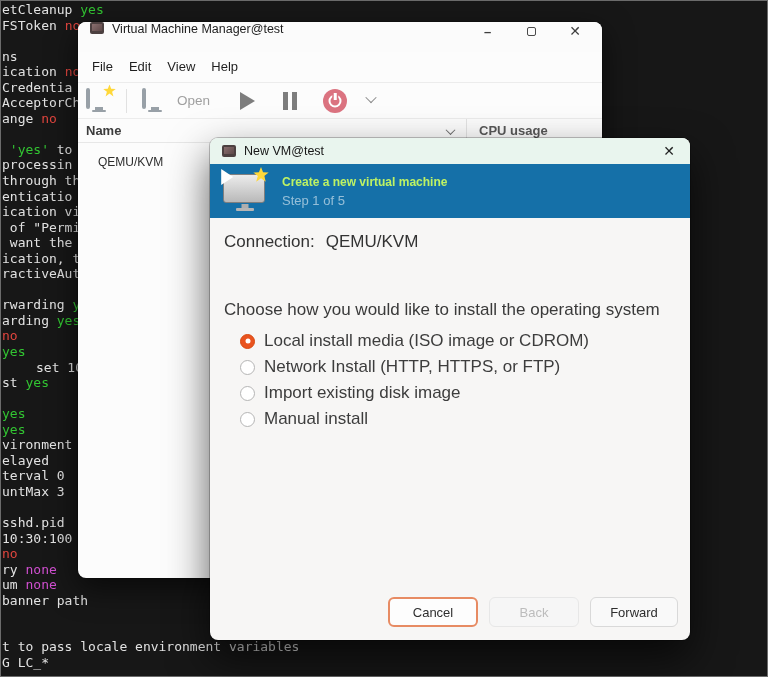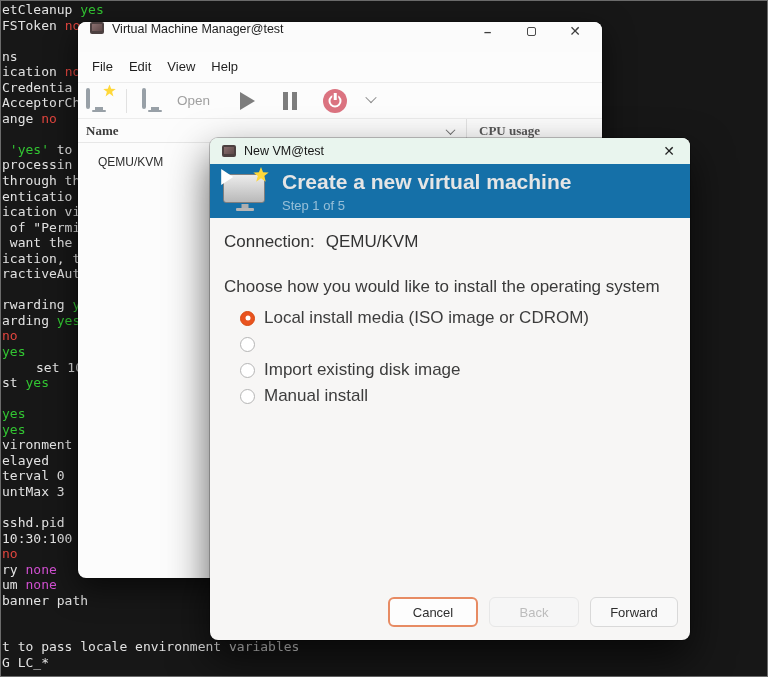--- a/index.html
+++ b/index.html
@@ -65,21 +65,21 @@
     content:""; position:absolute; left:50%; top:50%; transform:translate(-50%,-50%);
     width:9px; height:9px; border:2px solid #fff; border-radius:50%;
   }
   .power::after {
     content:""; position:absolute; left:50%; top:4px; transform:translateX(-50%);
     width:2.5px; height:7px; background:#fff; box-shadow:0 0 0 1.5px #db7380;
   }
   .chev { width:8px; height:8px; border-right:1.7px solid #8a8a8a; border-bottom:1.7px solid #8a8a8a; transform:rotate(45deg) translate(-1px,-1px); }
   .tb-chev { margin-left:20px; margin-top:-3px; }
 
-  .vmm-colhead { height:24px; display:flex; align-items:stretch; border-bottom:1px solid #e7e7e7; background:#fcfcfc;font-family:Liberation Serif, serif; }
+  .vmm-colhead { height:24px; display:flex; align-items:stretch; border-bottom:1px solid #e7e7e7; background:#fcfcfc; }
   .col-name { flex:1; display:flex; align-items:center; padding-left:8px; font-size:13px; font-weight:700; color:#3c3c3c; }
   .col-sort-chev { margin-left:auto; margin-right:12px; margin-top:2px; width:7px; height:7px; border-color:#6f6f6f; }
   .col-div { width:1px; background:#e3e3e3; }
   .col-cpu { width:135px; display:flex; align-items:center; padding-left:12px; font-size:13px; font-weight:700; color:#585858; }
   .vmm-list { padding:9px 0 0 20px; }
   .list-row { height:20px; font-size:12px; color:#2d2d2d; display:flex; align-items:center; }
 
   
   .dlg {
     position:absolute; left:210px; top:138px; width:480px; height:502px;
@@ -95,27 +95,27 @@
   .vmm-logo::after { content:""; position:absolute; inset:2px 2px 3px 2px; background:linear-gradient(135deg,#8a6f6f,#5d4848); }
 
   .dlg-banner { height:54px; background:#1570a8; display:flex; align-items:center; padding:0 12px; gap:14px; flex:none; }
   .bicon { position:relative; width:46px; height:40px; flex:none; }
   .bicon .bezel { position:absolute; left:1px; top:3px; width:42px; height:29px; background:linear-gradient(#ececec,#b9b9b9); border:1px solid #7f7f7f; border-radius:3px; padding:2px; }
   .bicon .bscreen { position:relative; width:100%; height:100%; background:linear-gradient(135deg,#515d6b,#2b333d); border-radius:1px; }
   .bicon .bplay { position:absolute; left:50%; top:50%; transform:translate(-40%,-50%); width:0; height:0; border-left:12px solid #fff; border-top:8px solid transparent; border-bottom:8px solid transparent; }
   .bicon .bstand { position:absolute; left:50%; transform:translateX(-50%); bottom:3px; width:7px; height:4px; background:#aeaeae; }
   .bicon .bbase { position:absolute; left:50%; transform:translateX(-50%); bottom:0; width:18px; height:3px; background:#b5b5b5; border-radius:1px; }
   .bicon .star5 { width:16px; height:16px; right:-1px; top:-4px; }
-  .banner-title { font-size:21px; font-weight:700; color:#e5e5e5; }
+  .banner-title { font-size:12px; font-weight:700; color:#bef264; }
   .banner-step { font-size:13px; color:rgba(255,255,255,.55); margin-top:4px; }
 
   .dlg-body { flex:1; padding:14px 14px 0 14px; font-size:17px; color:#333; }
   .conn-row { display:flex; }
   .conn-value { margin-left:11px; }
-  .choose-label { margin-top:25px; color:#3a3a3a; }
+  .choose-label { margin-top:48px; color:#3a3a3a; }
   .opt-row { display:flex; align-items:center; height:26px; margin-left:16px; }
   .opt-row:first-of-type { margin-top:8px; }
   .radio { width:15px; height:15px; border-radius:50%; background:#fff; border:1px solid #b5b5b5; flex:none; position:relative; }
   .radio.sel { background:#E9531F; border-color:#d8490f; }
   .radio.sel::after { content:""; position:absolute; left:50%; top:50%; transform:translate(-50%,-50%); width:5px; height:5px; background:#fff; border-radius:50%; }
   .opt-label { margin-left:9px; color:#3d3d3d; }
 
   .dlg-footer { display:flex; justify-content:flex-end; align-items:center; gap:11px; padding:0 12px 13px 0; }
   .btn {
     width:90px; height:30px; border-radius:6px; font-size:13px;
@@ -265,20 +265,21 @@
         <span class="conn-value">QEMU/KVM</span>
       </div>
       <div class="choose-label">Choose how you would like to install the operating system</div>
       <div>
           <div class="opt-row">
             <span class="radio sel"></span>
             <span class="opt-label">Local install media (ISO image or CDROM)</span>
           </div>
           <div class="opt-row">
             <span class="radio"></span>
+            <span class="opt-label">Network Install (HTTP, HTTPS, or FTP)</span>
           </div>
           <div class="opt-row">
             <span class="radio"></span>
             <span class="opt-label">Import existing disk image</span>
           </div>
           <div class="opt-row">
             <span class="radio"></span>
             <span class="opt-label">Manual install</span>
           </div>
         </div>

